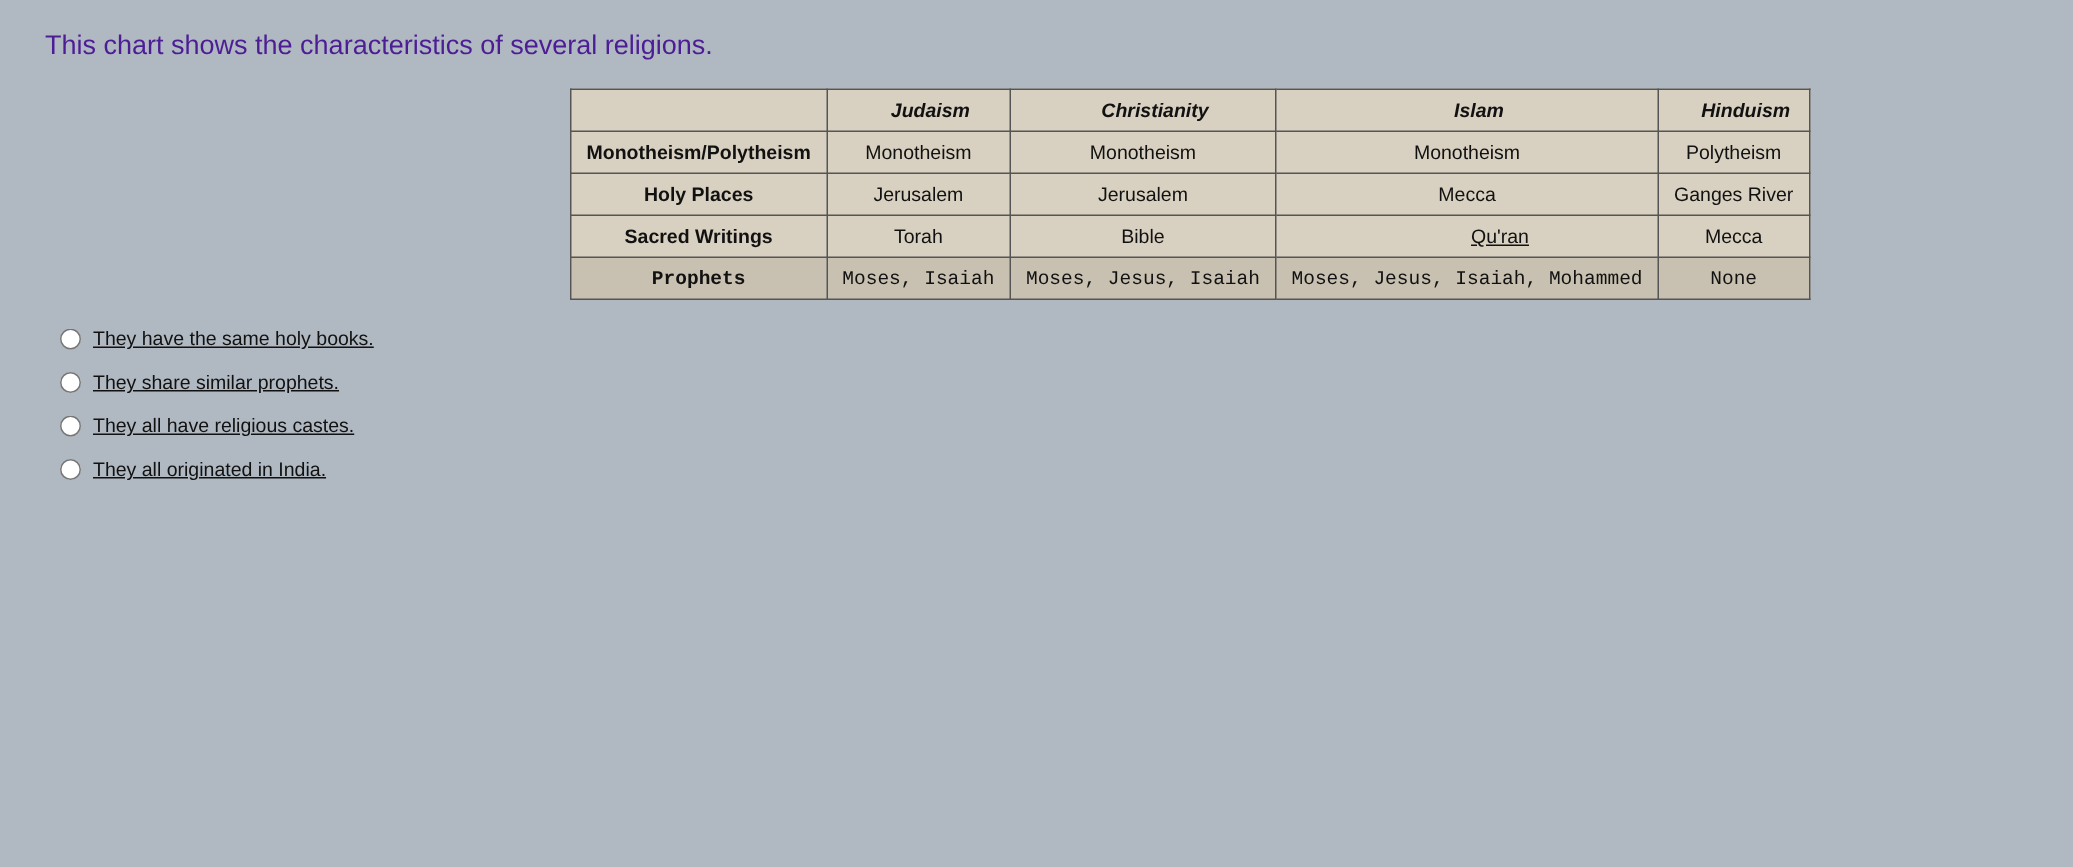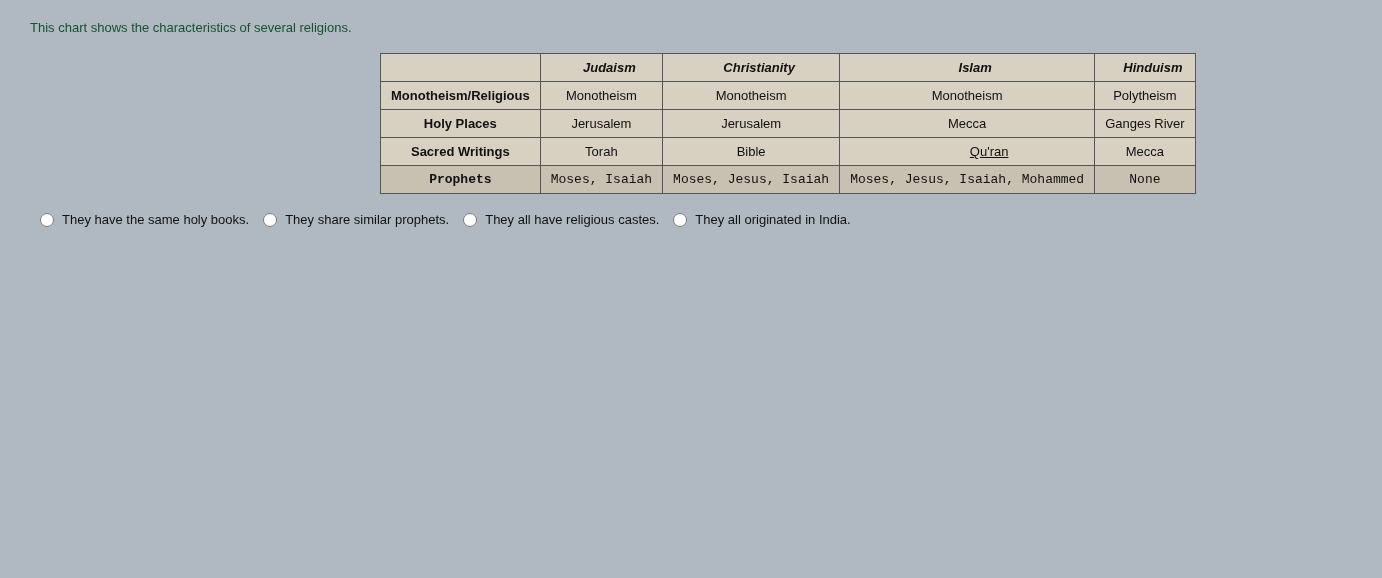--- a/index.html
+++ b/index.html
@@ -7,23 +7,23 @@
     body {
       background-color: #b0b8c1;
       font-family: Arial, sans-serif;
       font-size: 14px;
       color: #111;
       min-height: 578px;
       padding: 20px 30px;
     }
 
     .intro-text {
-      font-size: 13px;
+      font-size: 18px;
       margin-bottom: 18px;
-      color: #14532d;
+      color: #4c1d95;
     }
 
     .content-area {
       display: flex;
       flex-direction: column;
       align-items: flex-start;
     }
 
     .table-wrapper {
       margin-left: 350px;
@@ -66,23 +66,24 @@
     .question-text {
       font-size: 13px;
       font-weight: bold;
       margin-bottom: 18px;
       max-width: 900px;
     }
 
     .options-list {
       list-style: none;
       display: flex;
-      flex-direction: row;
+      flex-direction: column;
       gap: 14px;
       margin-left: 10px;
+      text-decoration: underline;
     }
 
     .option-item {
       display: flex;
       align-items: center;
       gap: 8px;
       font-size: 13px;
     }
 
     .option-item input[type="radio"] {
@@ -108,21 +109,21 @@
         <tr>
           <td></td>
           <td><em><strong>Judaism</strong></em></td>
           <td><em><strong>Christianity</strong></em></td>
           <td><em><strong>Islam</strong></em></td>
           <td><em><strong>Hinduism</strong></em></td>
         </tr>
       </thead>
       <tbody>
         <tr>
-          <td class="row-header">Monotheism/Religious</td>
+          <td class="row-header">Monotheism/Polytheism</td>
           <td>Monotheism</td>
           <td>Monotheism</td>
           <td>Monotheism</td>
           <td>Polytheism</td>
         </tr>
         <tr>
           <td class="row-header">Holy Places</td>
           <td>Jerusalem</td>
           <td>Jerusalem</td>
           <td>Mecca</td>

